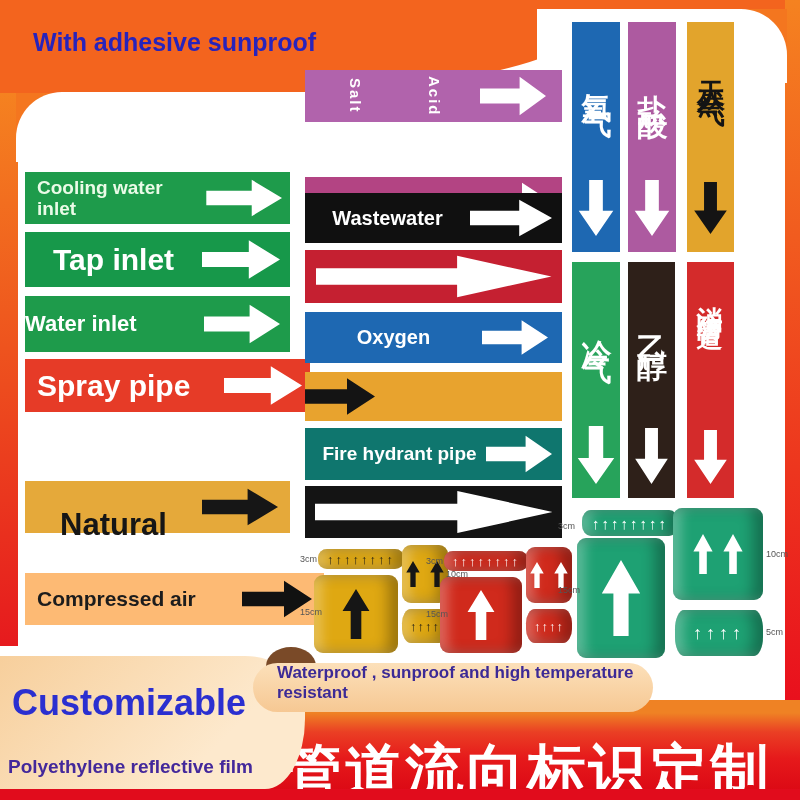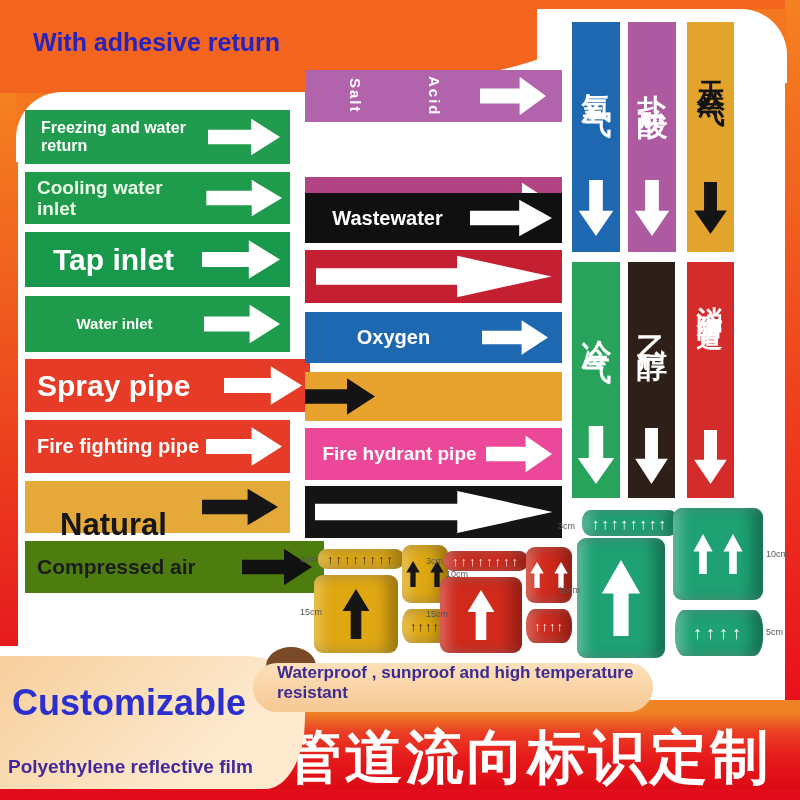--- a/index.html
+++ b/index.html
@@ -44,67 +44,59 @@
         display:flex;}
   .banner{position:absolute;left:255px;top:700px;width:545px;height:100px;z-index:2;
         background:linear-gradient(180deg,#ef8224 0%,#ef8224 13%,#ea3f24 32%,#e61a1b 58%,#d90513 100%);
         border-top-left-radius:70px 45px;display:flex;align-items:flex-end;justify-content:center}
   .bottomstrip{position:absolute;left:0;top:789px;width:800px;height:11px;background:#e10c1c;z-index:2}
   .tagline{position:absolute;left:33px;top:28px;font-size:25px;font-weight:bold;color:#2823bb;z-index:2}
   .customizable{position:absolute;left:12px;top:682px;font-size:36px;font-weight:bold;color:#2b2fd0;z-index:6}
   .film{position:absolute;left:8px;top:756px;font-size:19px;font-weight:bold;color:#43289b;z-index:6}
   .waterproof{font-size:17px;font-weight:bold;color:#3c2a96;padding-left:24px}
   .banner-cn{font-size:58px;font-weight:bold;color:#ffffff;letter-spacing:3px;line-height:1;
-        padding-bottom:14px;white-space:nowrap}
+        white-space:nowrap}
 </style>
 </head>
 <body>
 
 <div id="stage">
 
   <div class="topband"></div>
   <div class="blob"></div>
   <div class="bar-left"></div>
   <div class="bar-right"></div>
   <div class="corner-sq" style="left:16px;top:92px;width:64px;height:64px"></div>
   <div class="corner-white" style="left:16px;top:92px;width:340px;height:70px;border-top-left-radius:46px"></div>
   <div class="corner-sq" style="right:13px;top:9px;width:64px;height:64px"></div>
   <div class="corner-white" style="right:13px;top:9px;width:250px;height:74px;border-top-right-radius:46px"></div>
 
-  <div class="tagline">With adhesive return</div>
-
-  <div class="sh" style="left: 25px; top: 110px; width: 265px; height: 54px; background-color: rgb(33, 156, 78);">
-    <span class="t" style="font-size: 16px; padding-left: 16px; width: 175px; color: rgb(255, 255, 255);">Freezing and water return</span>
-    <i class="ar" style="width: 72px; height: 38px; margin-left: auto; margin-right: 10px; background-color: rgb(255, 255, 255);"></i>
-  </div>
+  <div class="tagline">With adhesive sunproof</div>
+
   <div class="sh" style="left: 25px; top: 172px; width: 265px; height: 52px; background-color: rgb(30, 155, 75);">
     <span class="t" style="font-size: 19px; padding-left: 12px; color: rgb(234, 251, 231);">Cooling water inlet</span>
     <i class="ar" style="width: 76px; height: 38px; margin-left: auto; margin-right: 8px; background-color: rgb(255, 255, 255);"></i>
   </div>
   <div class="sh" style="left: 25px; top: 232px; width: 265px; height: 55px; background-color: rgb(23, 152, 74);">
     <span class="t" style="font-size: 30px; flex: 1 1 0%; text-align: center; color: rgb(255, 255, 255);">Tap inlet</span>
     <i class="ar" style="width: 78px; height: 40px; margin-right: 10px; background-color: rgb(255, 255, 255);"></i>
   </div>
   <div class="sh" style="left: 25px; top: 296px; width: 265px; height: 56px; background-color: rgb(30, 155, 75);">
-    <span class="t" style="font-size: 15px; flex: 1 1 0%; text-align: center; color: rgb(255, 255, 255);">Water inlet</span>
+    <span class="t" style="font-size: 22px; flex: 1 1 0%; text-align: left; color: rgb(255, 255, 255);">Water inlet</span>
     <i class="ar" style="width: 76px; height: 40px; margin-right: 10px; background-color: rgb(255, 255, 255);"></i>
   </div>
   <div class="sh" style="left: 25px; top: 359px; width: 285px; height: 53px; background-color: rgb(230, 59, 39);">
     <span class="t" style="font-size: 30px; padding-left: 12px; color: rgb(255, 255, 255);">Spray pipe</span>
     <i class="ar" style="width: 78px; height: 40px; margin-left: auto; margin-right: 8px; background-color: rgb(255, 255, 255);"></i>
   </div>
-  <div class="sh" style="left: 25px; top: 420px; width: 265px; height: 53px; background-color: rgb(230, 59, 39);">
-    <span class="t" style="font-size: 20px; padding-left: 12px; color: rgb(255, 255, 255);">Fire fighting pipe</span>
-    <i class="ar" style="width: 76px; height: 40px; margin-left: auto; margin-right: 8px; background-color: rgb(255, 255, 255);"></i>
-  </div>
   <div class="sh" style="left: 25px; top: 481px; width: 265px; height: 52px; background-color: rgb(229, 169, 58);">
     <span class="t" style="font-size: 31px; flex: 1 1 0%; text-align: center; color: rgb(22, 22, 22); margin-top: 36px;">Natural</span>
     <i class="ar" style="width: 76px; height: 38px; margin-right: 12px; background-color: rgb(22, 22, 22);"></i>
   </div>
-  <div class="sh" style="left: 25px; top: 541px; width: 299px; height: 52px; background-color: #4d7c0f;">
+  <div class="sh" style="left: 25px; top: 573px; width: 299px; height: 52px; background-color: #fdba74;">
     <span class="t" style="font-size: 21px; padding-left: 12px; color: rgb(28, 28, 28);">Compressed air</span>
     <i class="ar" style="width: 70px; height: 38px; margin-left: auto; margin-right: 12px; background-color: rgb(17, 17, 17);"></i>
   </div>
 
   <div class="sh" style="left: 305px; top: 70px; width: 257px; height: 52px; background-color: rgb(177, 99, 172);">
     <span class="vlat" style="margin-left: 42px; color: rgb(255, 255, 255);">Salt</span>
     <span class="vlat" style="margin-left: 62px; color: rgb(255, 255, 255);">Acid</span>
     <i class="ar" style="width: 66px; height: 40px; margin-left: auto; margin-right: 16px; background-color: rgb(255, 255, 255);"></i>
   </div>
   <div class="sh" style="left: 305px; top: 133px; width: 257px; height: 48px; background-color: rgb(179, 68, 131); margin-top: 44px;">
@@ -118,21 +110,21 @@
   <div class="sh" style="left: 305px; top: 250px; width: 257px; height: 53px; background-color: rgb(197, 32, 49);">
     <i class="ar" style="width: 236px; height: 43px; margin: auto; background-color: rgb(255, 255, 255);"></i>
   </div>
   <div class="sh" style="left: 305px; top: 312px; width: 257px; height: 51px; background-color: rgb(30, 104, 178);">
     <span class="t" style="font-size: 20px; flex: 1 1 0%; text-align: center; color: #ffffff;">Oxygen</span>
     <i class="ar" style="width: 66px; height: 36px; margin-right: 14px; background-color: rgb(255, 255, 255);"></i>
   </div>
   <div class="sh" style="left: 305px; top: 372px; width: 257px; height: 49px; background-color: rgb(232, 163, 46);">
     <i class="ar" style="width: 70px; height: 38px; margin-right: 12px; background-color: rgb(20, 20, 20);"></i>
   </div>
-  <div class="sh" style="left: 305px; top: 428px; width: 257px; height: 52px; background-color: #ec4899;">
+  <div class="sh" style="left: 305px; top: 428px; width: 257px; height: 52px; background-color: #0f766e;">
     <span class="t" style="font-size: 19px; padding-left: 8px; flex: 1 1 0%; text-align: center; color: rgb(255, 255, 255);">Fire hydrant pipe</span>
     <i class="ar" style="width: 66px; height: 38px; margin-right: 10px; background-color: rgb(255, 255, 255);"></i>
   </div>
   <div class="sh" style="left: 305px; top: 486px; width: 257px; height: 52px; background-color: rgb(20, 20, 20);">
     <i class="ar" style="width: 238px; height: 44px; margin: auto; background-color: rgb(255, 255, 255);"></i>
   </div>
 
   <div class="sv" style="left: 572px; top: 22px; width: 48px; height: 230px; background-color: rgb(30, 104, 178);">
     <span class="vcn" style="font-size: 30px; letter-spacing: 14px; margin-top: 48px; color: rgb(255, 255, 255);">氧气</span>
     <i class="ad" style="width: 36px; height: 56px; margin-top: auto; margin-bottom: 16px; background-color: rgb(255, 255, 255);"></i>

